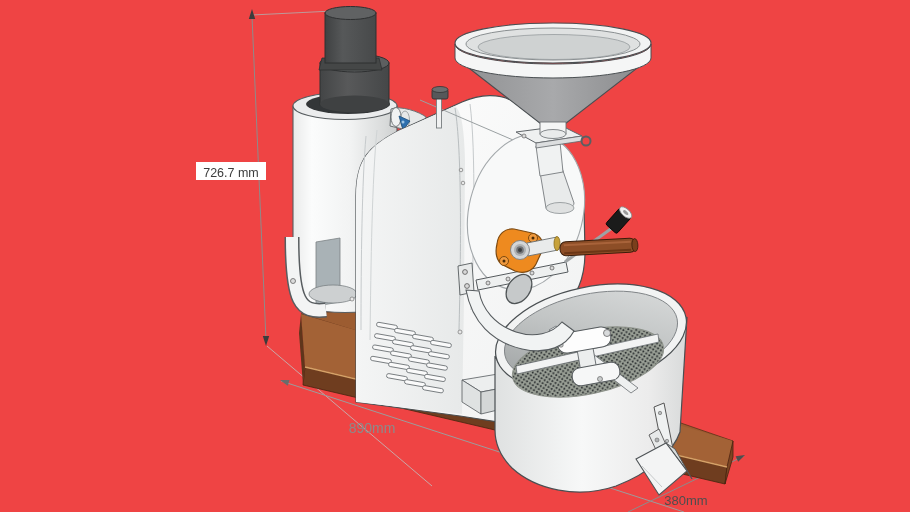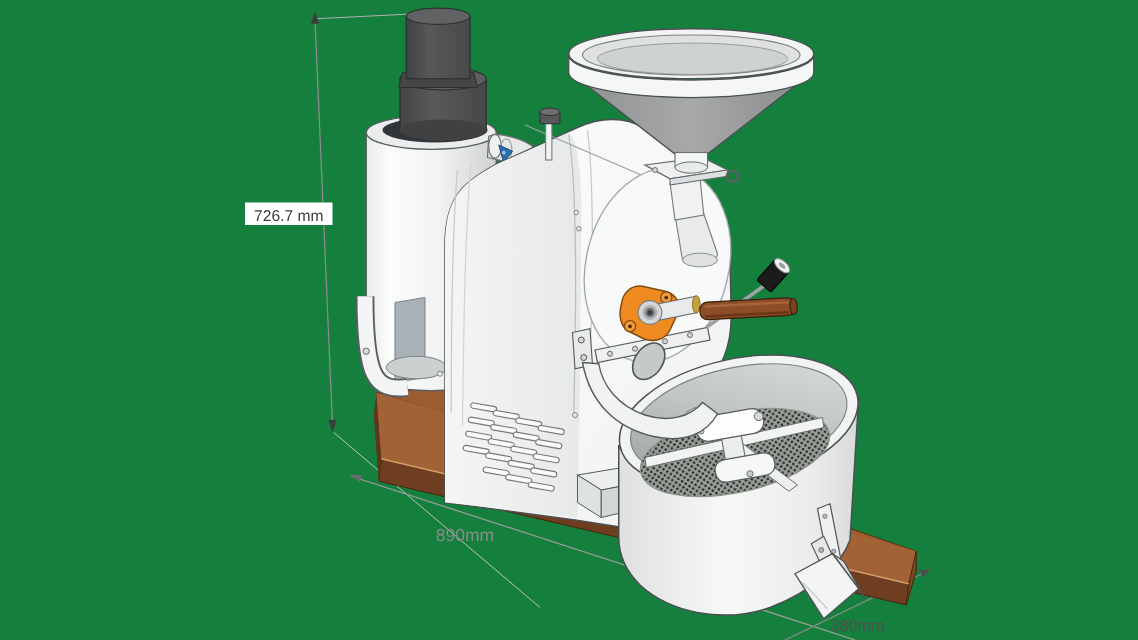--- a/index.html
+++ b/index.html
@@ -1,17 +1,17 @@
 <!DOCTYPE html>
 <html><head>
 <meta charset="utf-8">
 <style>
   html,body{margin:0;padding:0;background:#ffffff;}
   .viewport{
-    position:relative;width:910px;height:512px;background:#15803d;overflow:hidden;
+    position:relative;width:910px;height:512px;background:#ef4444;overflow:hidden;
     font-family:"Liberation Sans", sans-serif;
   }
   svg{display:block;}
   text{font-family:"Liberation Sans", sans-serif;}
   .dim-label-h{font-size:12.5px;}
   .dim-label-l{font-size:14px;}
   .dim-label-d{font-size:13px;}
 </style>
 </head>
 <body>

